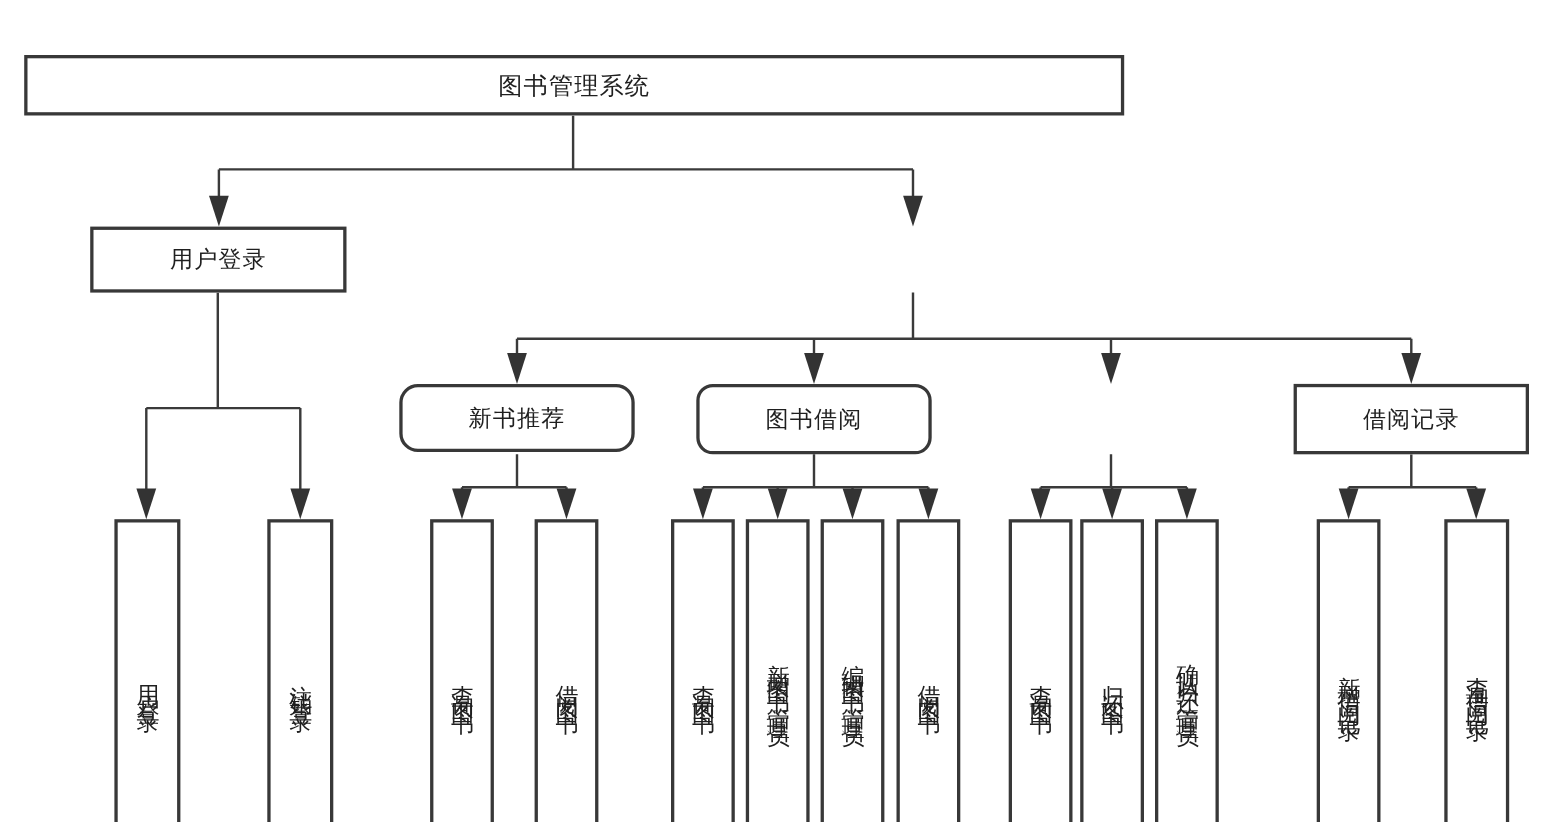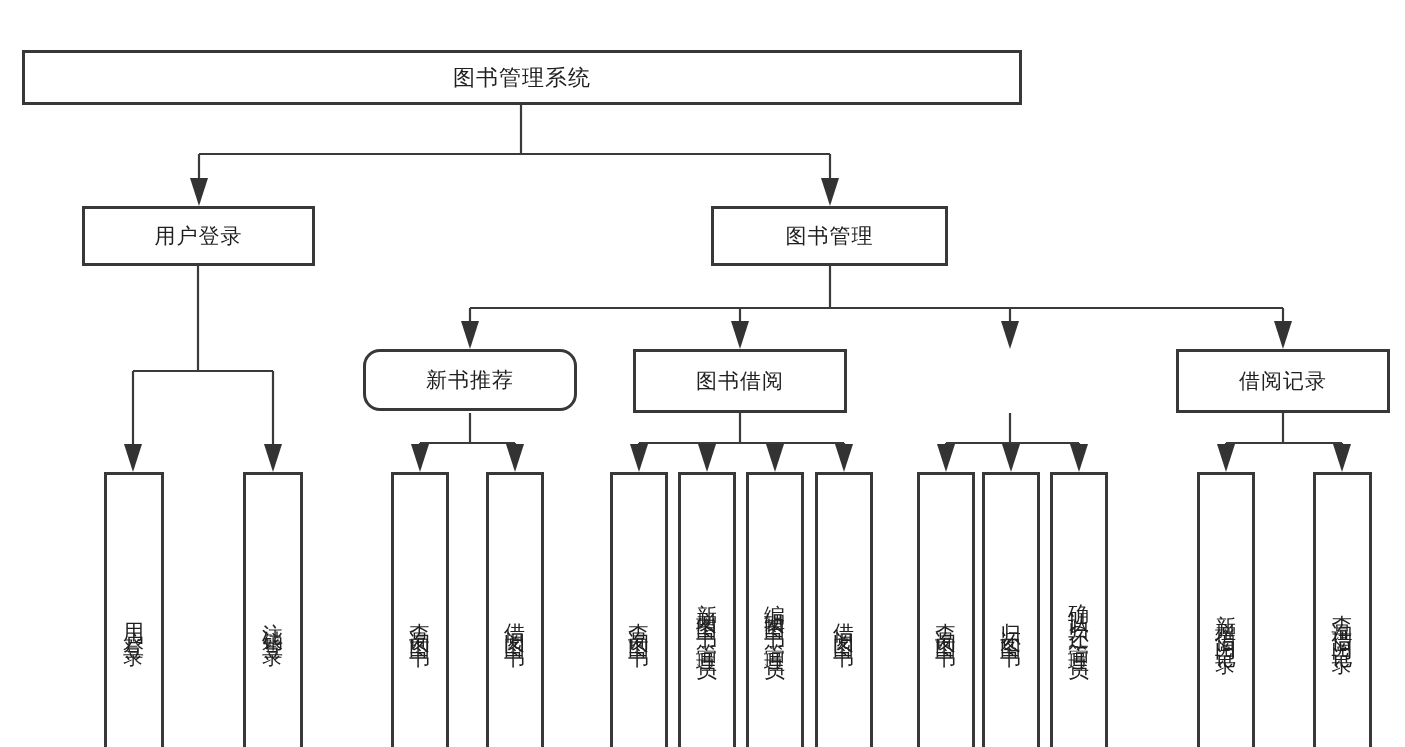--- a/index.html
+++ b/index.html
@@ -105,28 +105,25 @@
     </g>
   </svg>
 
   <div class="box hbox root-box" style="left:22px; top:14px; width:1000px; height:55px;">
     <span>图书管理系统</span>
   </div>
 
   <div class="box hbox" style="left:82px; top:170px; width:233px; height:60px;">
     <span>用户登录</span>
   </div>
-  <div class="box hbox" style="left:711px; top:170px; width:237px; height:60px;">
-    <span>图书管理</span>
-  </div>
 
   <div class="box hbox" style="left:363px; top:313px; width:214px; height:62px;border-radius:17px;">
     <span>新书推荐</span>
   </div>
-  <div class="box hbox" style="left:633px; top:313px; width:214px; height:64px;">
+  <div class="box hbox" style="left:633px; top:313px; width:214px; height:64px;border-radius:15px;">
     <span>图书借阅</span>
   </div>
   <div class="box hbox" style="left:1176px; top:313px; width:214px; height:64px;">
     <span>借阅记录</span>
   </div>
 
   <div class="box vbox" style="left:104px; top:436px; width:60px; height:299px;">
     <span>用户登录</span>
   </div>
   <div class="box vbox" style="left:243px; top:436px; width:60px; height:299px;">

